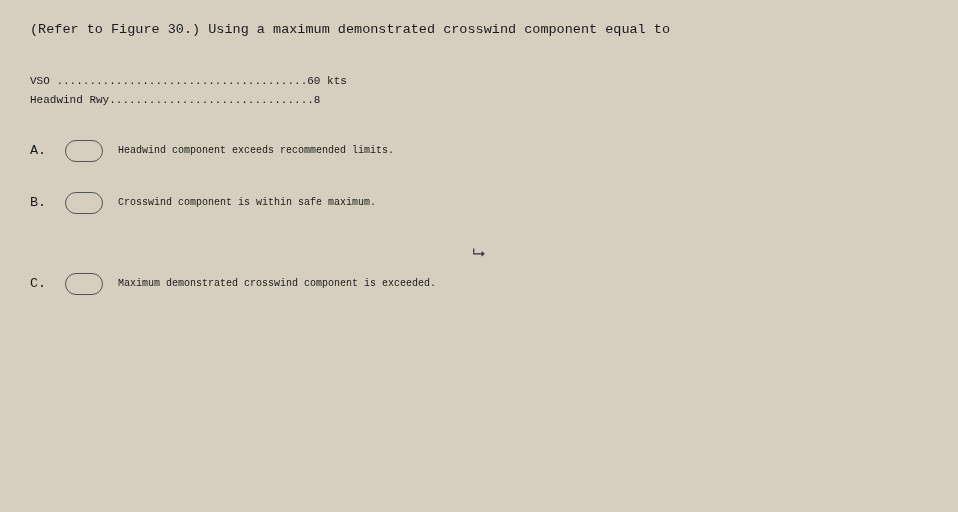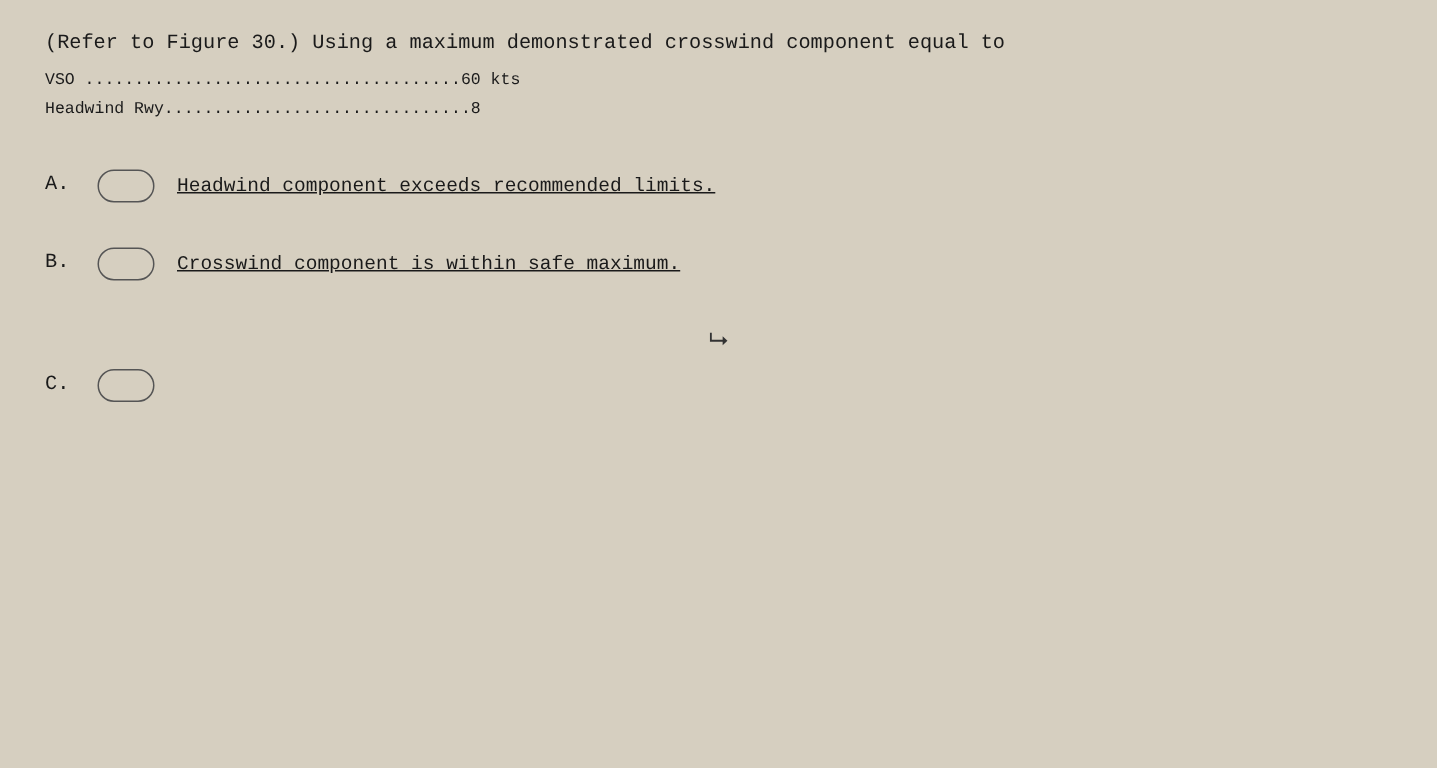--- a/index.html
+++ b/index.html
@@ -13,21 +13,21 @@
       font-family: 'Courier New', Courier, monospace;
       font-size: 14px;
       color: #1a1a1a;
       width: 958px;
       min-height: 512px;
       padding: 20px 30px;
     }
 
     .question-text {
       line-height: 1.5;
-      margin-bottom: 5px;
+      margin-bottom: 32px;
       font-size: 13.5px;
     }
 
     .given-data {
       margin-bottom: 30px;
       font-size: 11px;
       line-height: 1.7;
     }
 
     .answer-option {
@@ -48,23 +48,22 @@
       height: 22px;
       border: 1.5px solid #555;
       border-radius: 12px;
       background: transparent;
       margin-right: 15px;
       cursor: pointer;
       flex-shrink: 0;
     }
 
     .option-text {
-      font-size: 13px;
+      font-size: 10px;
       font-family: 'Courier New', Courier, monospace;
-      text-decoration: underline;
     }
 
     .answer-section {
       position: relative;
     }
   </style>
 </head>
 <body>
 
 <div>
@@ -92,15 +91,16 @@
       <span class="option-label">B.</span>
       <div class="radio-oval"></div>
       <span class="option-text">Crosswind component is within safe maximum.</span>
     </div>
 
     <div style="text-align: center; margin-bottom: 10px; font-size: 16px; color: #333;">⮡</div>
 
     <div class="answer-option">
       <span class="option-label">C.</span>
       <div class="radio-oval"></div>
+      <span class="option-text">Maximum demonstrated crosswind component is exceeded.</span>
     </div>
   </div>
 </div>
 
 </body></html>

